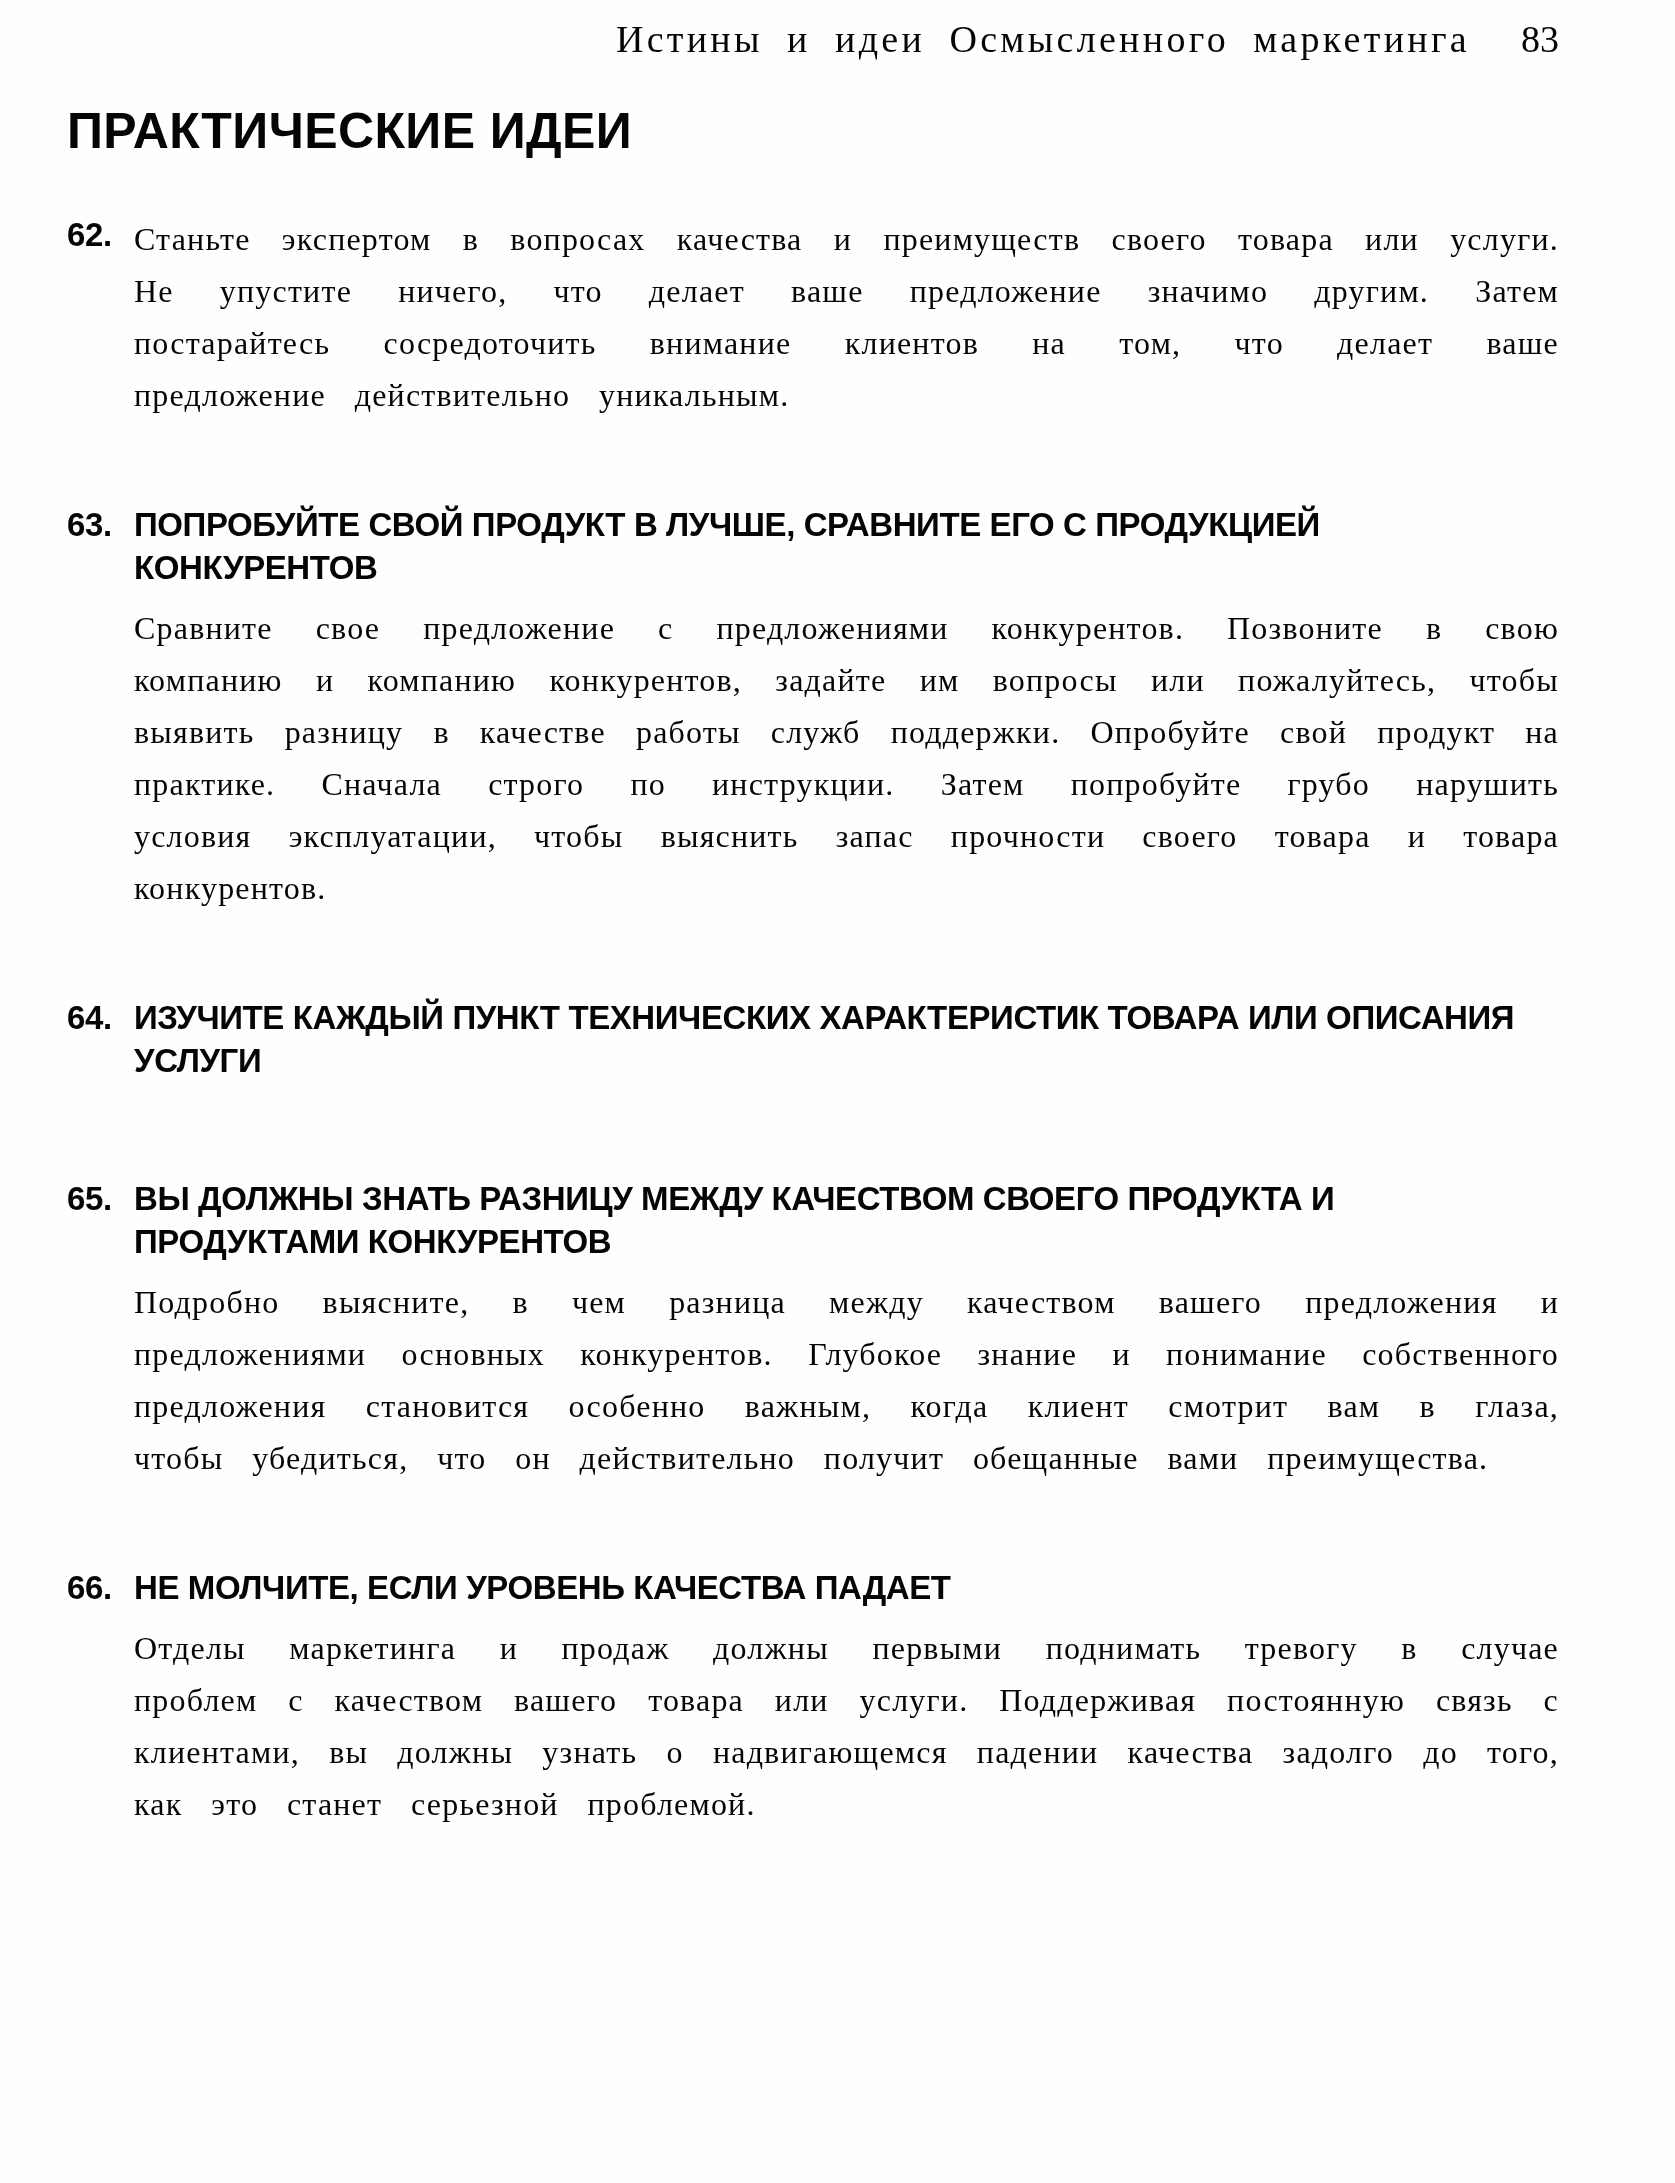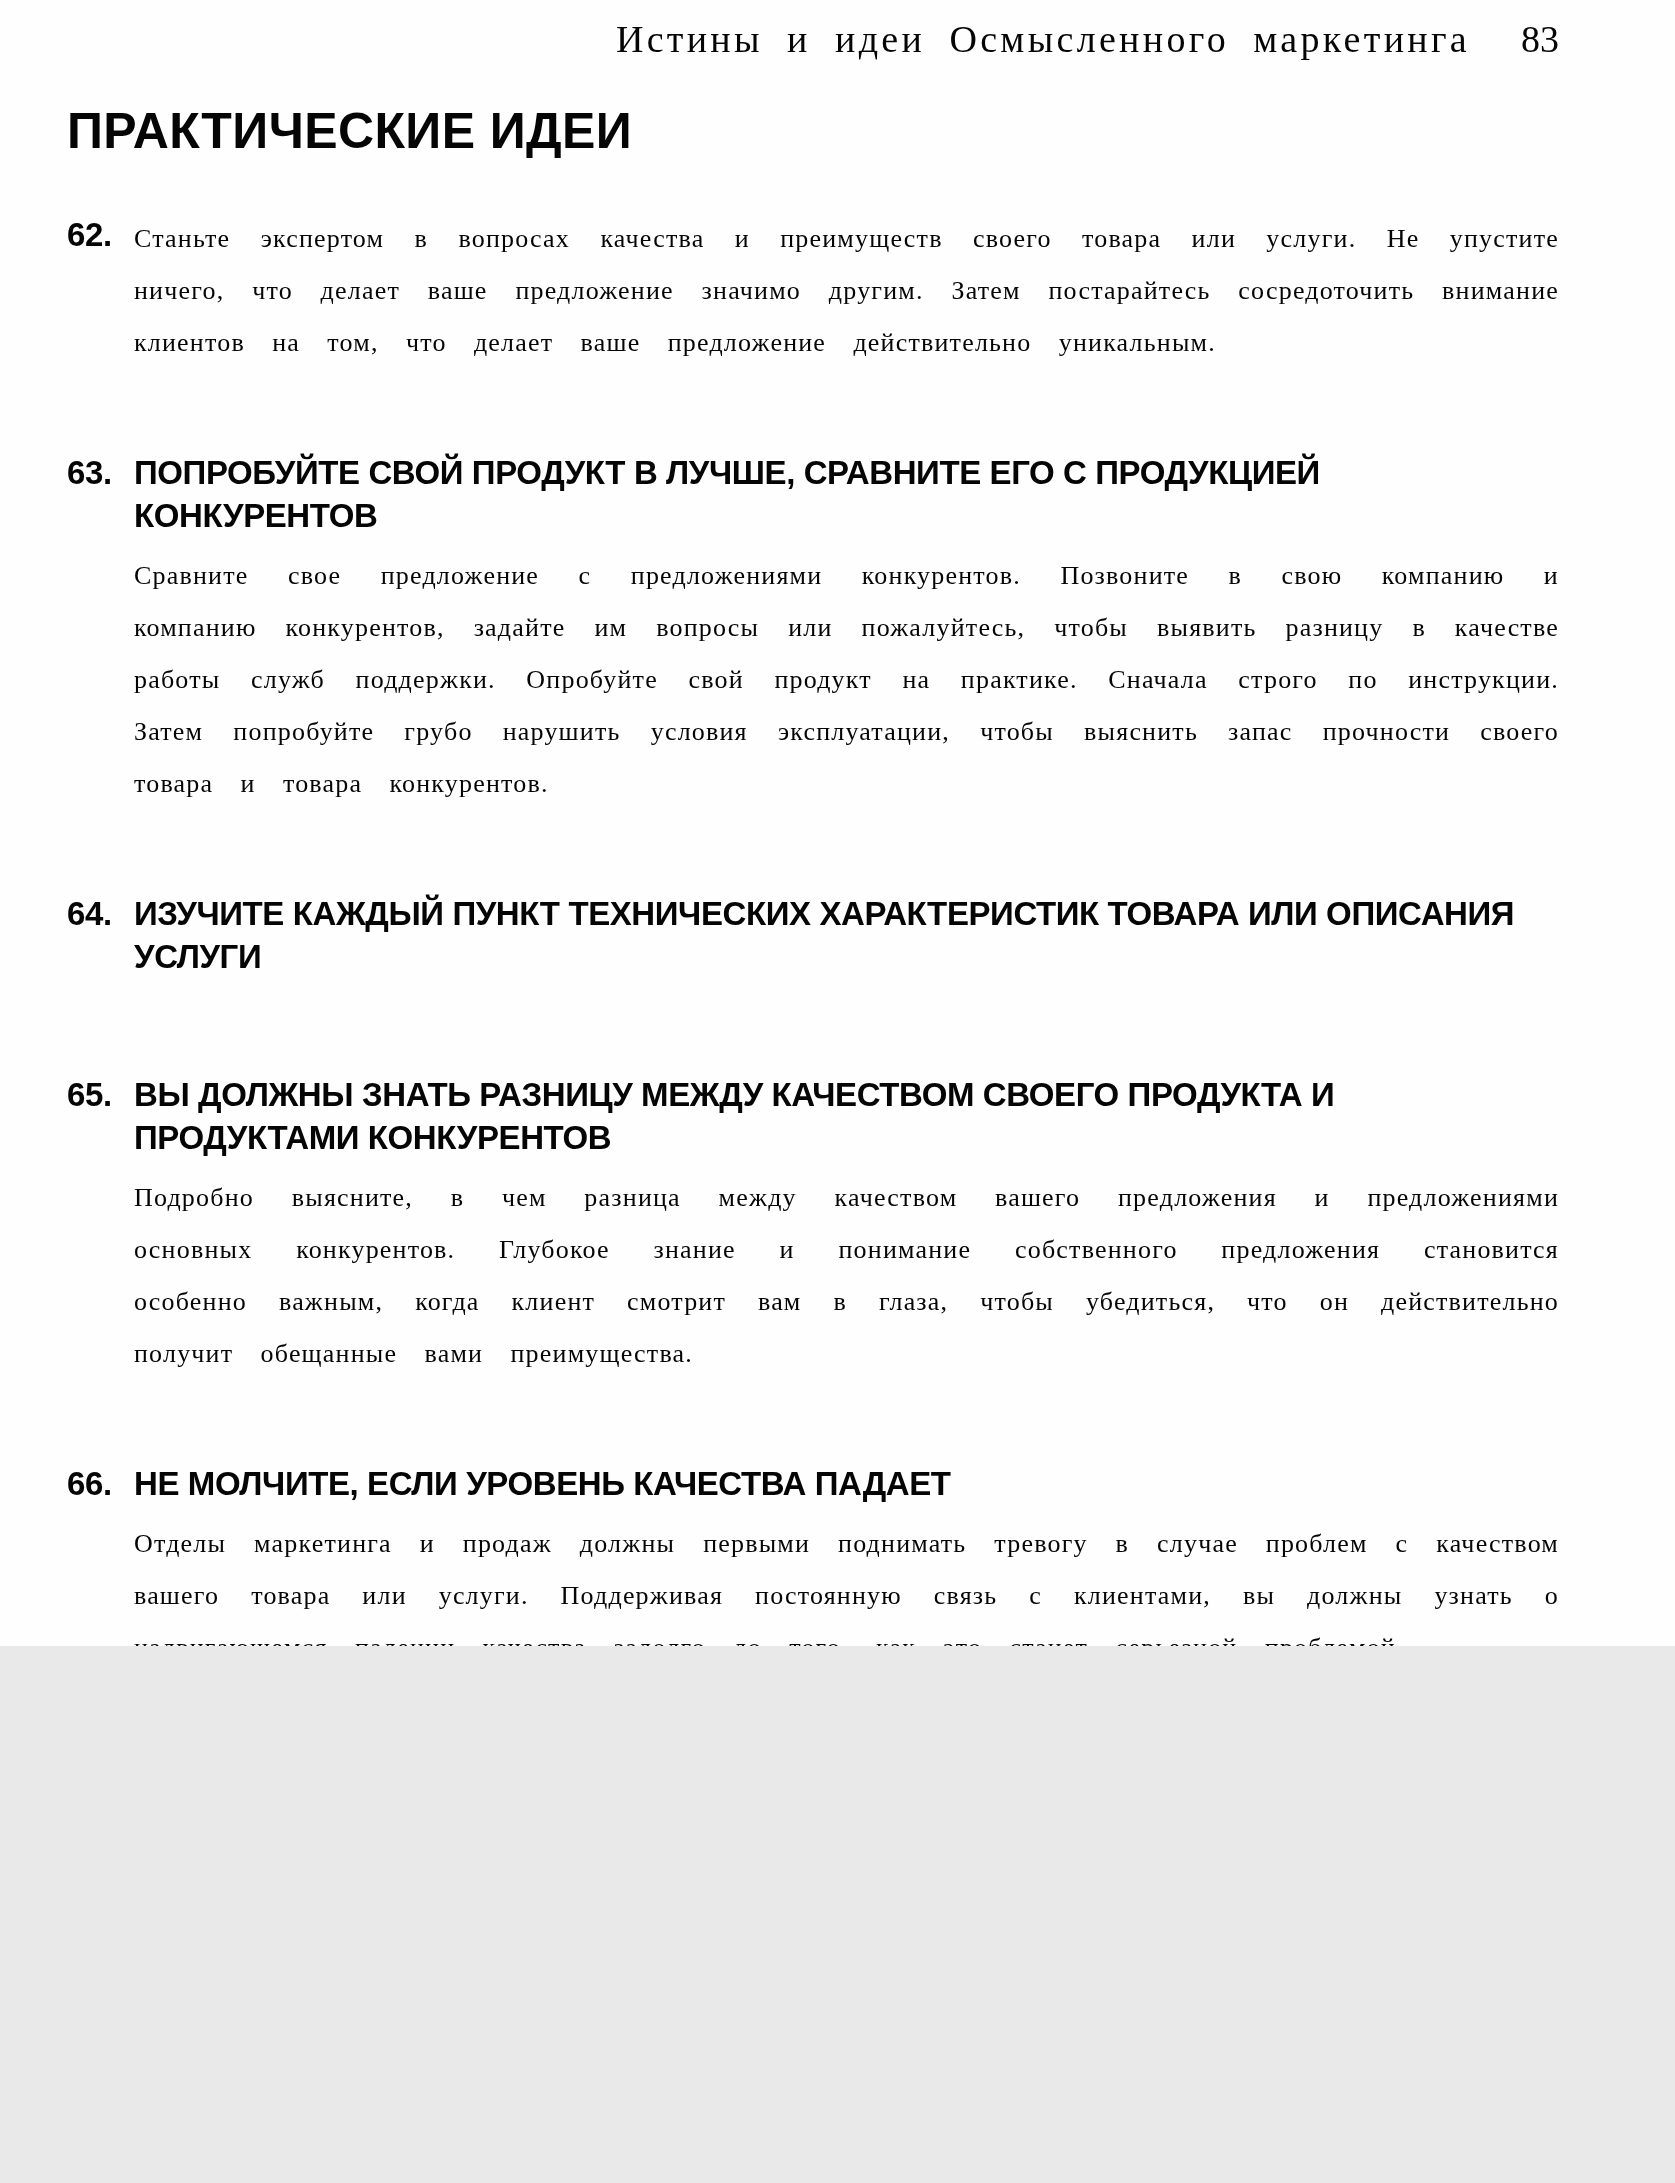--- a/index.html
+++ b/index.html
@@ -3,21 +3,21 @@
 <meta charset="utf-8">
 <style>
   html, body {
     margin: 0;
     padding: 0;
     background: #e9e9e9;
   }
   .page {
     position: relative;
     width: 1675px;
-    height: 1646px;
+    height: 2183px;
     margin: 0 auto;
     background: #fefefe;
     color: #050505;
     box-sizing: border-box;
     padding: 18px 116px 0 67px;
     overflow: hidden;
   }
   
   .running-head {
     display: flex;
@@ -56,21 +56,21 @@
     font-weight: 700;
     font-size: 33px;
     line-height: 43px;
     letter-spacing: -0.4px;
   }
   .num { text-align: left; }
   .heading { margin: 0 0 13px 0; }
   .body {
     margin: 0;
     font-family: "Liberation Serif", "DejaVu Serif", serif;
-    font-size: 26px;
+    font-size: 32px;
     line-height: 52px;
     text-align: justify;
     letter-spacing: 1.2px;
     word-spacing: 19.6px;
   }
 </style>
 </head>
 <body>
 
 <div class="page">

